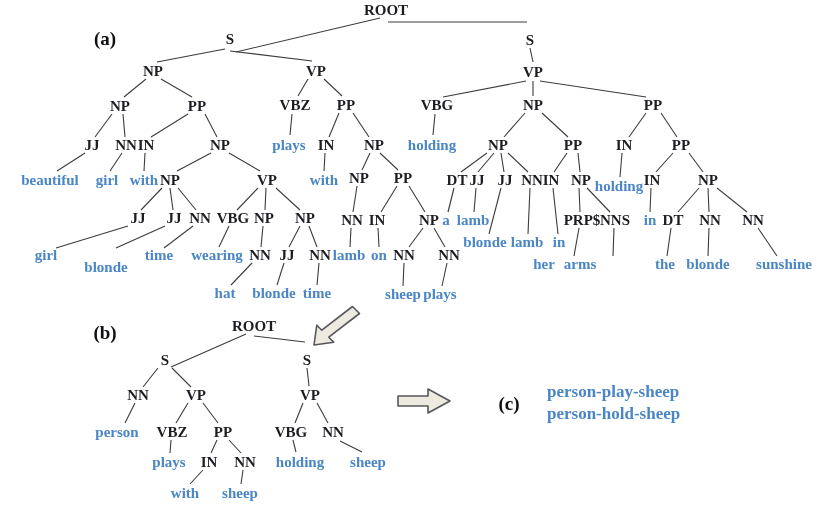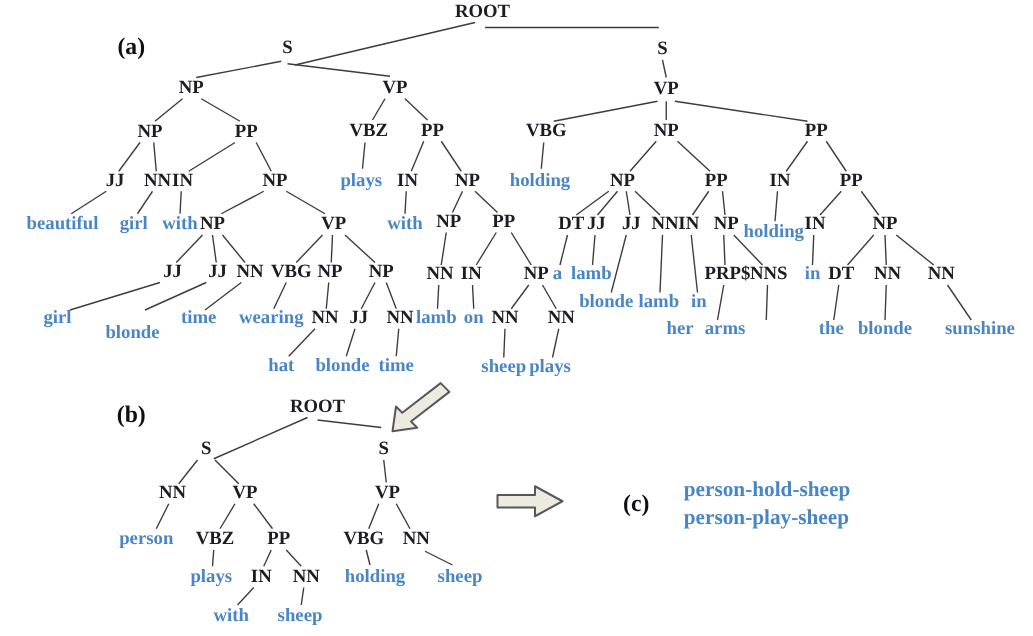--- a/index.html
+++ b/index.html
@@ -232,17 +232,17 @@
   <div class="tag" style="left:245px;top:462px">NN</div>
 
   <div class="word" style="left:117px;top:432px">person</div>
   <div class="word" style="left:169px;top:462px">plays</div>
   <div class="word" style="left:300px;top:462px">holding</div>
   <div class="word" style="left:368px;top:462px">sheep</div>
   <div class="word" style="left:185px;top:493px">with</div>
   <div class="word" style="left:240px;top:493px">sheep</div>
 
   <div class="cres">
+    <div>person-play-sheep</div>
     <div>person-hold-sheep</div>
-    <div>person-play-sheep</div>
   </div>
 
 </div>
 
 </body></html>

